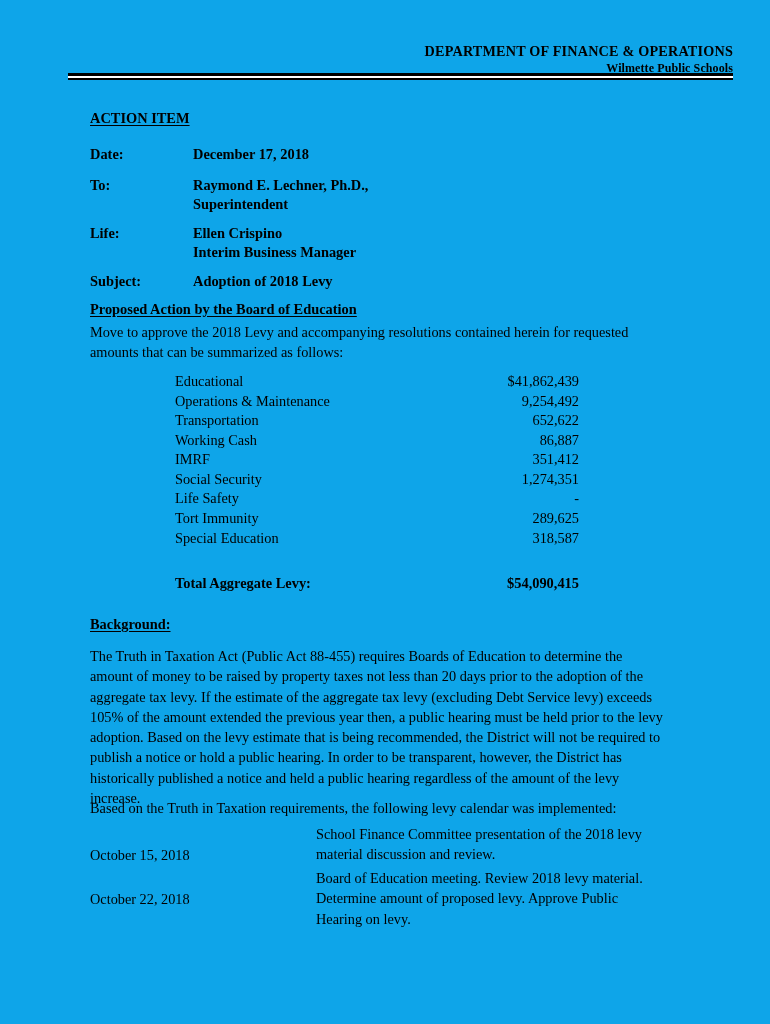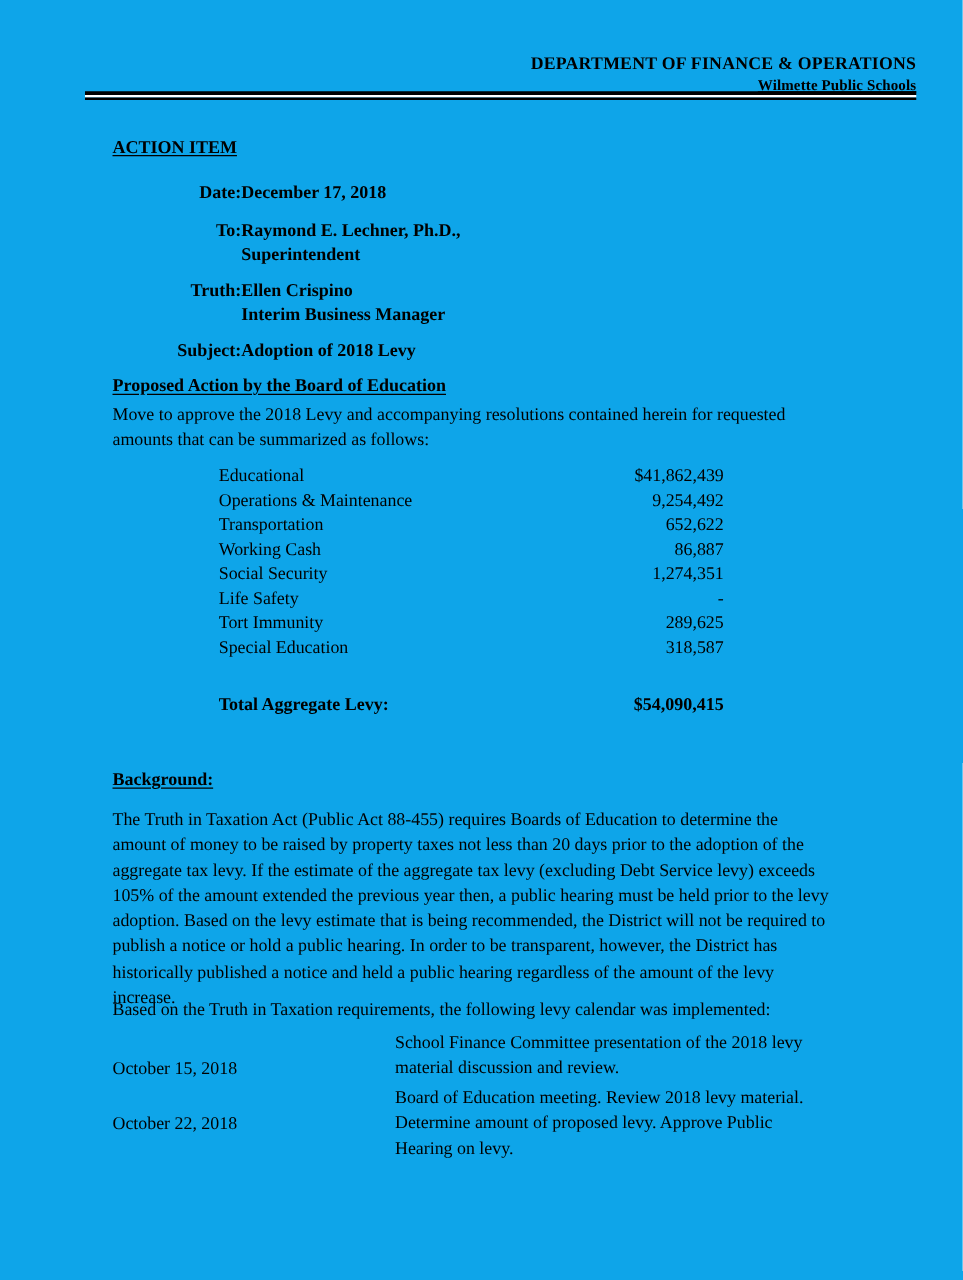--- a/index.html
+++ b/index.html
@@ -79,21 +79,20 @@
     left: 90px;
     width: 600px;
     font-weight: bold;
     font-size: 14.4px;
     line-height: 1.33;
   }
   .memo-row .lbl {
     display: inline-block;
     width: 103px;
     vertical-align: top;
-    text-align: right;
   }
   .memo-row .val {
     display: inline-block;
     vertical-align: top;
   }
   .memo-row .val .l2 { display: block; }
 
   .para {
     position: absolute;
     left: 90px;
@@ -174,21 +173,21 @@
 
   <div class="memo-row" style="top:145px;">
     <span class="lbl">Date:</span><span class="val">December 17, 2018</span>
   </div>
 
   <div class="memo-row" style="top:176px;">
     <span class="lbl">To:</span><span class="val"><span class="l1">Raymond E. Lechner, Ph.D.,</span><span class="l2">Superintendent</span></span>
   </div>
 
   <div class="memo-row" style="top:224px;">
-    <span class="lbl">Truth:</span><span class="val"><span class="l1">Ellen Crispino</span><span class="l2">Interim Business Manager</span></span>
+    <span class="lbl">Life:</span><span class="val"><span class="l1">Ellen Crispino</span><span class="l2">Interim Business Manager</span></span>
   </div>
 
   <div class="memo-row" style="top:272px;">
     <span class="lbl">Subject:</span><span class="val">Adoption of 2018 Levy</span>
   </div>
 
   <div class="section-title" style="left:90px; top:301px;">Proposed Action by the Board of Education</div>
 
   <div class="para" style="top:322px;">Move to approve the 2018 Levy and accompanying resolutions contained herein for requested amounts that can be summarized as follows:</div>
 
@@ -202,20 +201,24 @@
         <td>Operations &amp; Maintenance</td>
         <td class="amt">9,254,492</td>
       </tr>
       <tr>
         <td>Transportation</td>
         <td class="amt">652,622</td>
       </tr>
       <tr>
         <td>Working Cash</td>
         <td class="amt">86,887</td>
+      </tr>
+      <tr>
+        <td>IMRF</td>
+        <td class="amt">351,412</td>
       </tr>
       <tr>
         <td>Social Security</td>
         <td class="amt">1,274,351</td>
       </tr>
       <tr>
         <td>Life Safety</td>
         <td class="amt">-</td>
       </tr>
       <tr>

